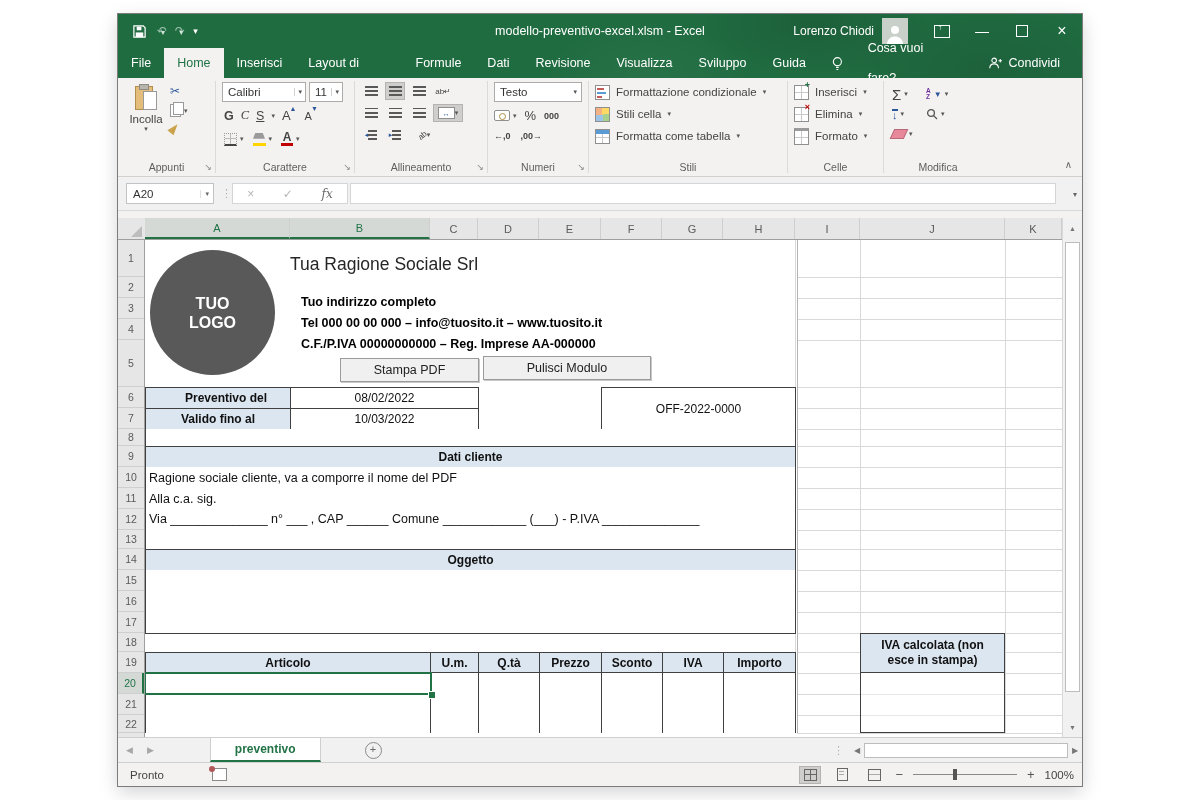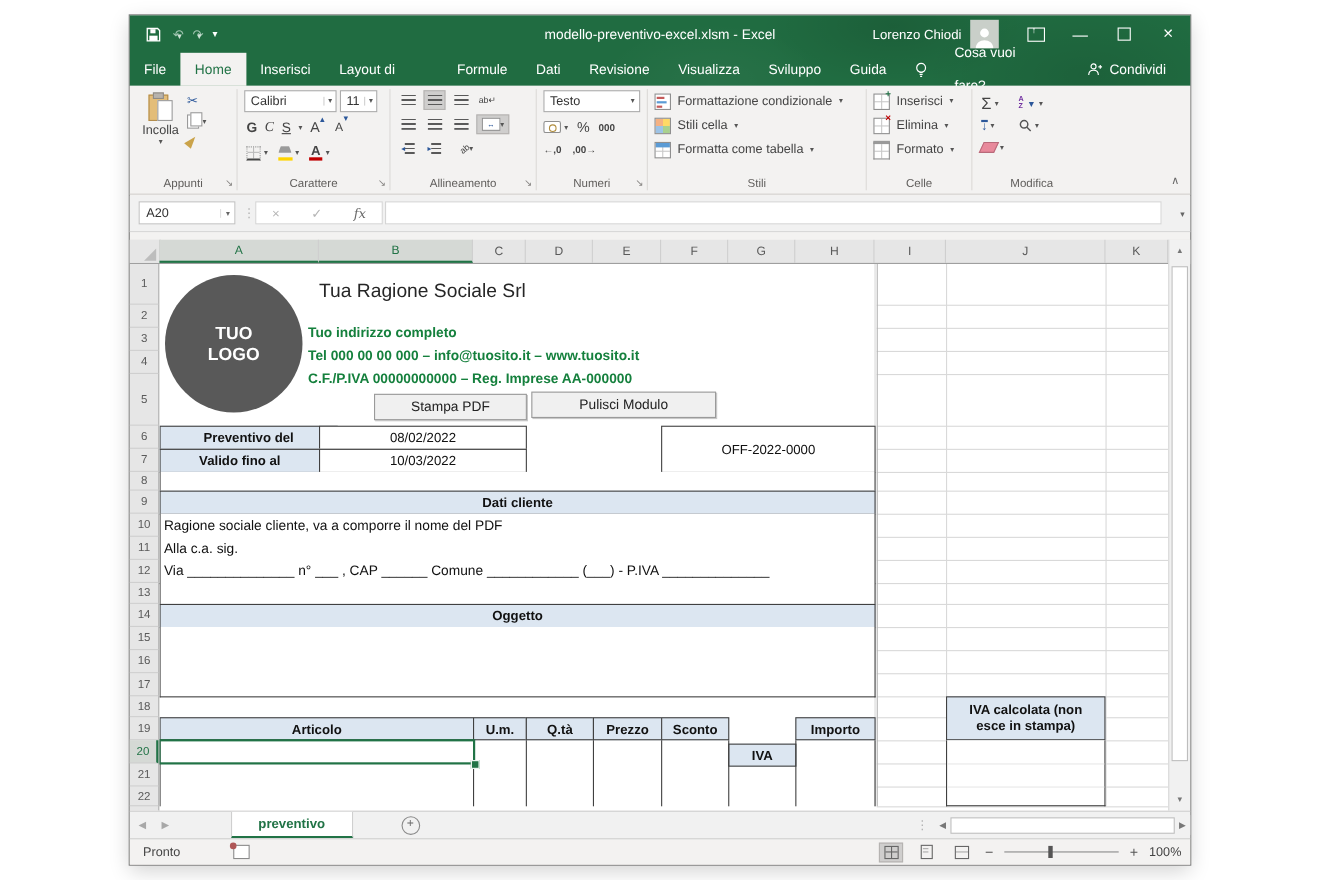--- a/index.html
+++ b/index.html
@@ -120,21 +120,21 @@
   .rowheads{position:absolute;left:0;top:226px;width:27px;height:497px;background:#e6e6e6;border-right:1px solid #9f9f9f;box-sizing:border-box;}
   .rowh{position:absolute;left:0;width:26px;display:flex;align-items:center;justify-content:center;font-size:10.5px;color:#5a5a5a;border-bottom:1px solid #cfcfcf;box-sizing:border-box;}
   .rowh.sel{background:#d5d9d5;color:#217346;border-right:2px solid #217346;}
   .sheet{position:absolute;left:27px;top:226px;width:917px;height:497px;background:#fff;overflow:hidden;}
   .gl-h{position:absolute;left:652px;width:265px;height:1px;background:#d9d9d9;}
   .gl-v{position:absolute;top:0;width:1px;height:493px;background:#d9d9d9;}
   .pagebreak{position:absolute;left:652px;top:0;width:1px;height:493px;background:#b3b3b3;}
   
   .logo{position:absolute;left:5px;top:10px;width:125px;height:125px;border-radius:50%;background:#595959;color:#fff;display:flex;flex-direction:column;align-items:center;justify-content:center;font-weight:bold;font-size:16px;line-height:19px;}
   .company{position:absolute;left:145px;top:14px;font-size:17.5px;color:#262626;}
-  .addr{position:absolute;left:135px;font-size:12.5px;font-weight:600;color:#15803d;}
+  .addr{position:absolute;left:156px;font-size:12.5px;font-weight:600;color:#000000;}
   .formbtn{position:absolute;height:24px;background:#f0f0f0;border:1px solid #9a9a9a;box-shadow:1px 1px 0 #c8c8c8;display:flex;align-items:center;justify-content:center;font-size:12.5px;color:#222;box-sizing:border-box;}
   .bcell{position:absolute;border:1px solid #404040;box-sizing:border-box;display:flex;align-items:center;justify-content:center;font-size:12px;color:#111;background:#fff;}
   .blue{background:#dce6f1;font-weight:bold;}
   .sidebox{position:absolute;border-left:1px solid #404040;border-right:1px solid #404040;box-sizing:border-box;background:#fff;}
   .bot{border-bottom:1px solid #404040;}
   .freetext{position:absolute;left:4px;font-size:12.5px;color:#111;white-space:nowrap;}
   .items-h{position:absolute;top:412px;height:21px;background:#dce6f1;border:1px solid #404040;box-sizing:border-box;display:flex;align-items:center;justify-content:center;font-weight:bold;font-size:12px;color:#111;}
   .tv{position:absolute;top:433px;width:1px;height:60px;background:#404040;}
   .sel-box{position:absolute;left:-1px;top:432px;width:288px;height:23px;border:2px solid #217346;box-sizing:border-box;}
   .fillhandle{position:absolute;left:283px;top:451px;width:6px;height:6px;background:#217346;border:1px solid #fff;}
@@ -575,21 +575,21 @@
     <div class="iva-b">
           <i style="top:21px"></i>
           <i style="top:42px"></i>
         </div>
 
   <div class="items-h" style="left: 0px; width: 286px;">Articolo</div>
         <div class="items-h" style="left: 285px; width: 49px;">U.m.</div>
         <div class="items-h" style="left: 333px; width: 62px;">Q.tà</div>
         <div class="items-h" style="left: 394px; width: 63px;">Prezzo</div>
         <div class="items-h" style="left: 456px; width: 62px;">Sconto</div>
-        <div class="items-h" style="left: 517px; width: 62px; margin-top: 24px;">IVA</div>
+        <div class="items-h" style="left: 517px; width: 62px;">IVA</div>
         <div class="items-h" style="left: 578px; width: 73px;">Importo</div>
         <div class="tv" style="left: 0px;"></div>
         <div class="tv" style="left: 285px;"></div>
         <div class="tv" style="left: 333px;"></div>
         <div class="tv" style="left: 394px;"></div>
         <div class="tv" style="left: 456px;"></div>
         <div class="tv" style="left: 517px;"></div>
         <div class="tv" style="left: 578px;"></div>
         <div class="tv" style="left: 650px;"></div>
         <div class="sel-box"></div>

